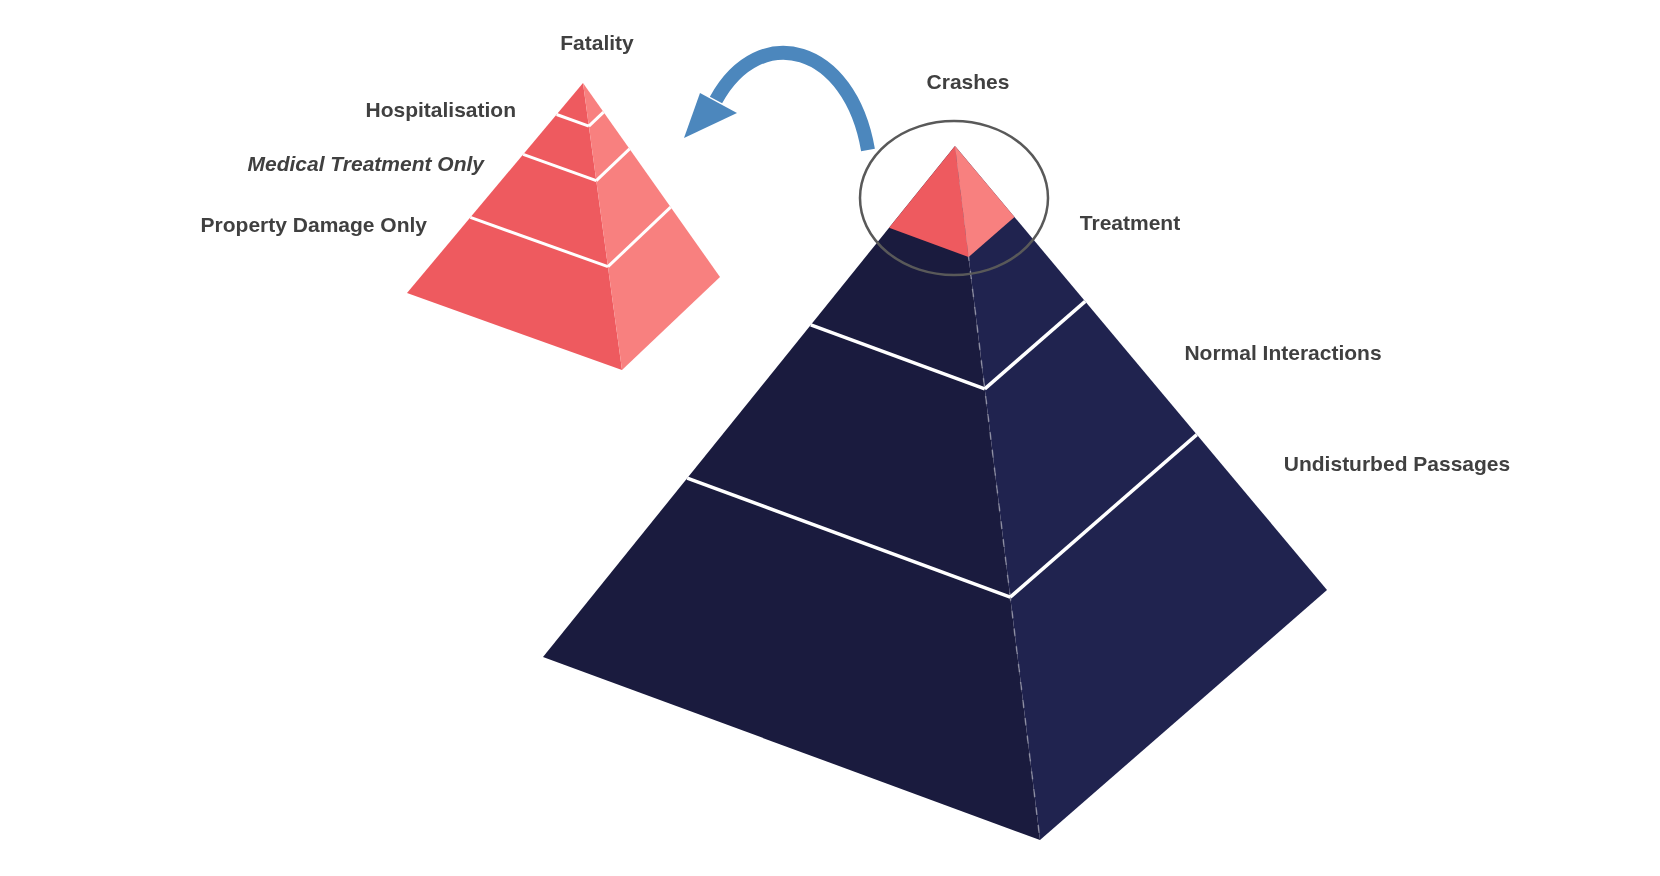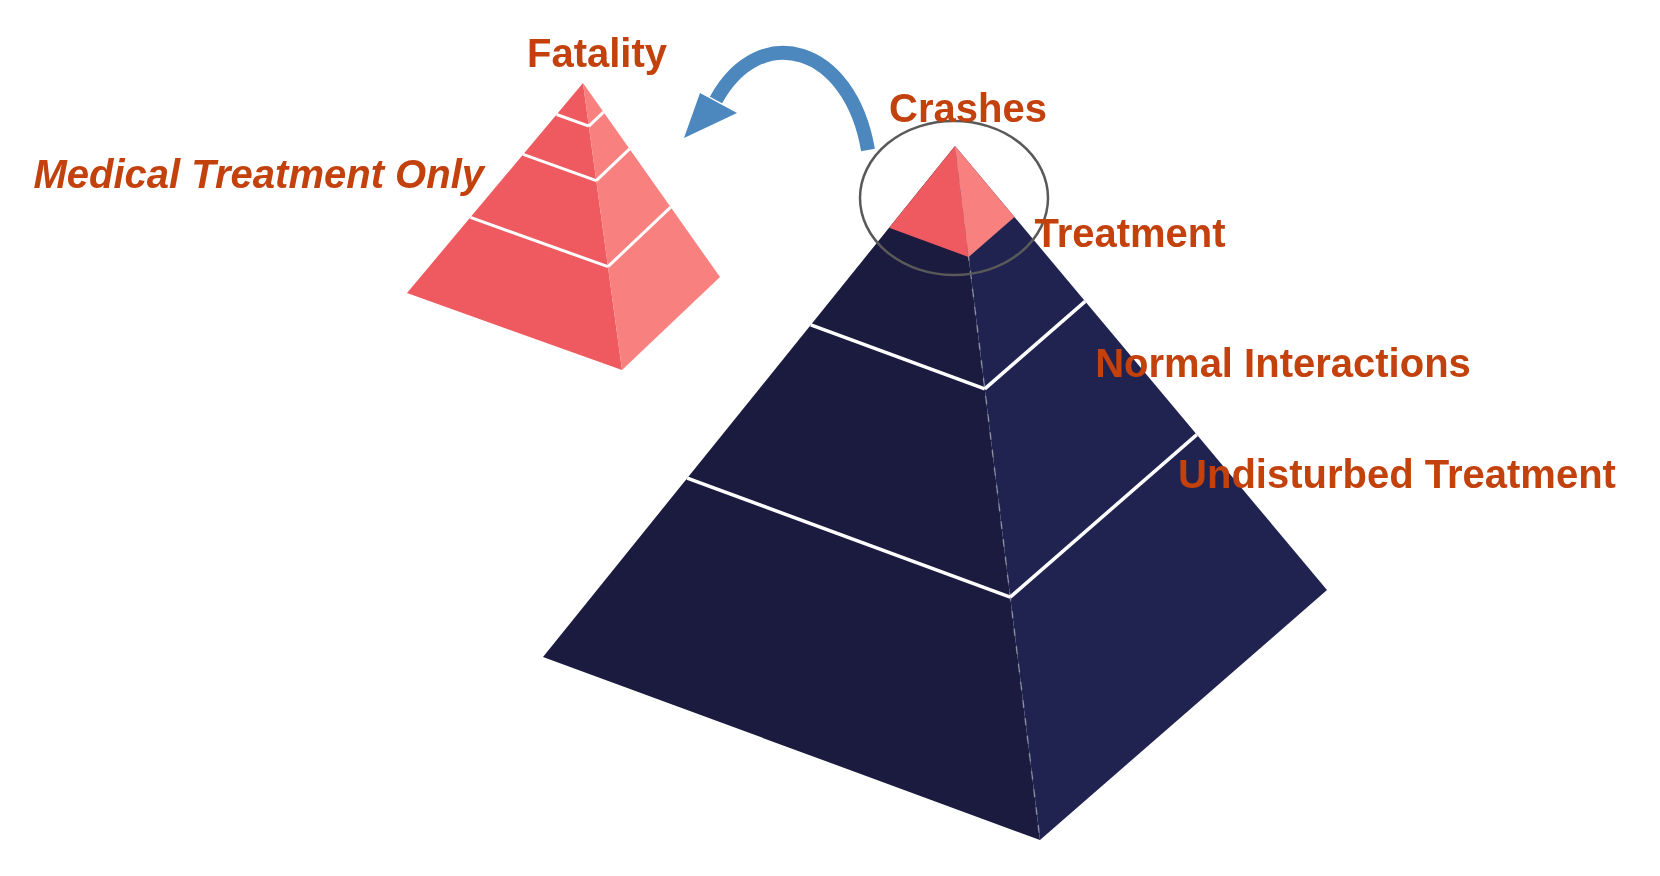--- a/index.html
+++ b/index.html
@@ -8,22 +8,22 @@
     background:#ffffff;
     font-family:"Liberation Sans", sans-serif;
     position:relative;
     overflow:hidden;
   }
   #stage{position:absolute;inset:0;width:1660px;height:876px;}
   svg{position:absolute;left:0;top:0;}
   .pyr-label{
     position:absolute;
     font-weight:700;
-    font-size:40px;
-    color:#c2410c;
+    font-size:21px;
+    color:#404040;
     white-space:nowrap;
     line-height:1.1;
   }
   .center-anchor{transform:translateX(-50%);}
 </style>
 </head>
 <body>
 
 <div id="stage">
 
@@ -44,19 +44,21 @@
       <polyline points="687.2,478.15000000000003 1010.25,597.1" fill="none" stroke="#ffffff" stroke-width="3.5"></polyline>
       <polyline points="1010.25,597.1 1196.8,434.6" fill="none" stroke="#ffffff" stroke-width="3.5"></polyline>
       <polygon points="955,146 889.08,227.76 968.6,257.04" fill="#ee5a5f"></polygon>
       <polygon points="955,146 968.6,257.04 1014.52,217.04000000000002" fill="#f8807f"></polygon>
       <ellipse cx="954" cy="198" rx="94" ry="77" fill="none" stroke="#595959" stroke-width="2.5"></ellipse>
       <path d="M 868 150 C 850 45, 760 20, 716 100" fill="none" stroke="#4c87bd" stroke-width="14"></path>
       <polygon points="684,138 700,93 737,113" fill="#4c87bd"></polygon>
     </svg>
 
   <div class="pyr-label center-anchor" style="left:597px; top:31px;">Fatality</div>
+  <div class="pyr-label" style="right:1144px; top:98px;">Hospitalisation</div>
   <div class="pyr-label" style="right:1176px; top:152px;font-style:italic;">Medical Treatment Only</div>
+  <div class="pyr-label" style="right:1233px; top:213px;">Property Damage Only</div>
 
-  <div class="pyr-label center-anchor" style="left:968px; top:70px;margin-top:16px;">Crashes</div>
+  <div class="pyr-label center-anchor" style="left:968px; top:70px;">Crashes</div>
   <div class="pyr-label center-anchor" style="left:1130px; top:211px;">Treatment</div>
   <div class="pyr-label center-anchor" style="left:1283px; top:341px;">Normal Interactions</div>
-  <div class="pyr-label center-anchor" style="left:1397px; top:452px;">Undisturbed Treatment</div>
+  <div class="pyr-label center-anchor" style="left:1397px; top:452px;">Undisturbed Passages</div>
 </div>
 
 </body></html>

